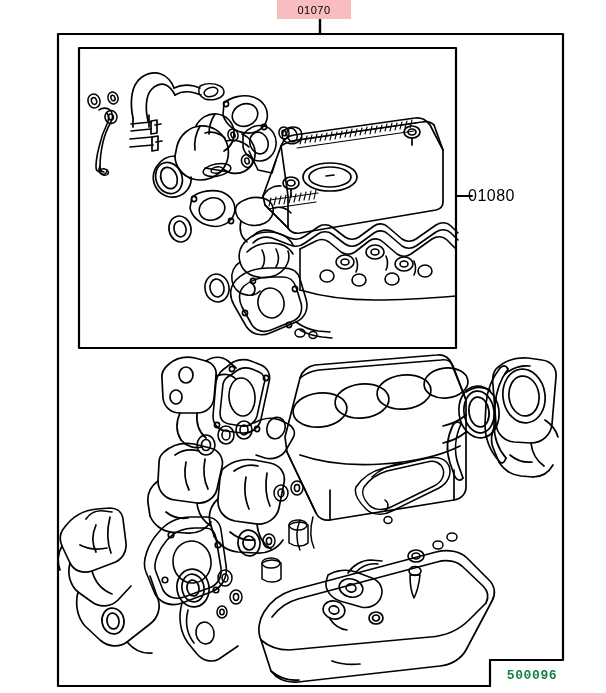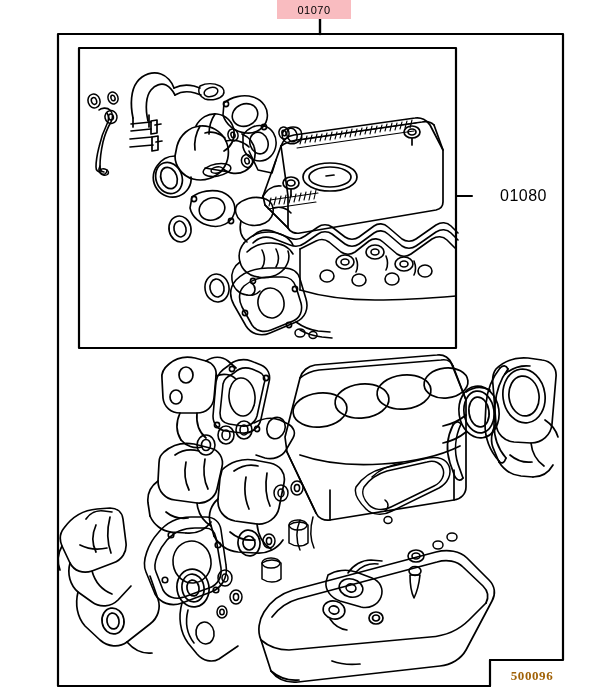--- a/index.html
+++ b/index.html
@@ -47,21 +47,21 @@
     font-size: 11px;
     line-height: 16px;
     letter-spacing: 0.5px;
     color: #000000;
     font-weight: 400;
   }
 
   
   .callout-plain {
     position: absolute;
-    left: 500px;
+    left: 468px;
     top: 186px;
     height: 20px;
     display: flex;
     align-items: center;
   }
   .callout-plain .callout-text {
     font-family: "Liberation Sans", sans-serif;
     font-size: 16px;
     line-height: 16px;
     letter-spacing: 0.5px;
@@ -73,26 +73,26 @@
     position: absolute;
     left: 497px;
     top: 666px;
     width: 70px;
     height: 18px;
     display: flex;
     align-items: center;
     justify-content: center;
   }
   .drawing-code .code-text {
-    font-family: Liberation Serif, serif;
+    font-family: Liberation Mono, monospace;
     font-size: 13px;
     line-height: 13px;
     font-weight: 700;
     letter-spacing: 0.6px;
-    color: #a16207;
+    color: #15803d;
   }
 </style>
 </head>
 <body>
 
 <div id="diagram-root">
 
   <svg class="svg-layer" viewBox="0 0 606 693" xmlns="http://www.w3.org/2000/svg">
     <g fill="none" stroke="#000000" stroke-width="1.6" stroke-linecap="round" stroke-linejoin="round">
 

